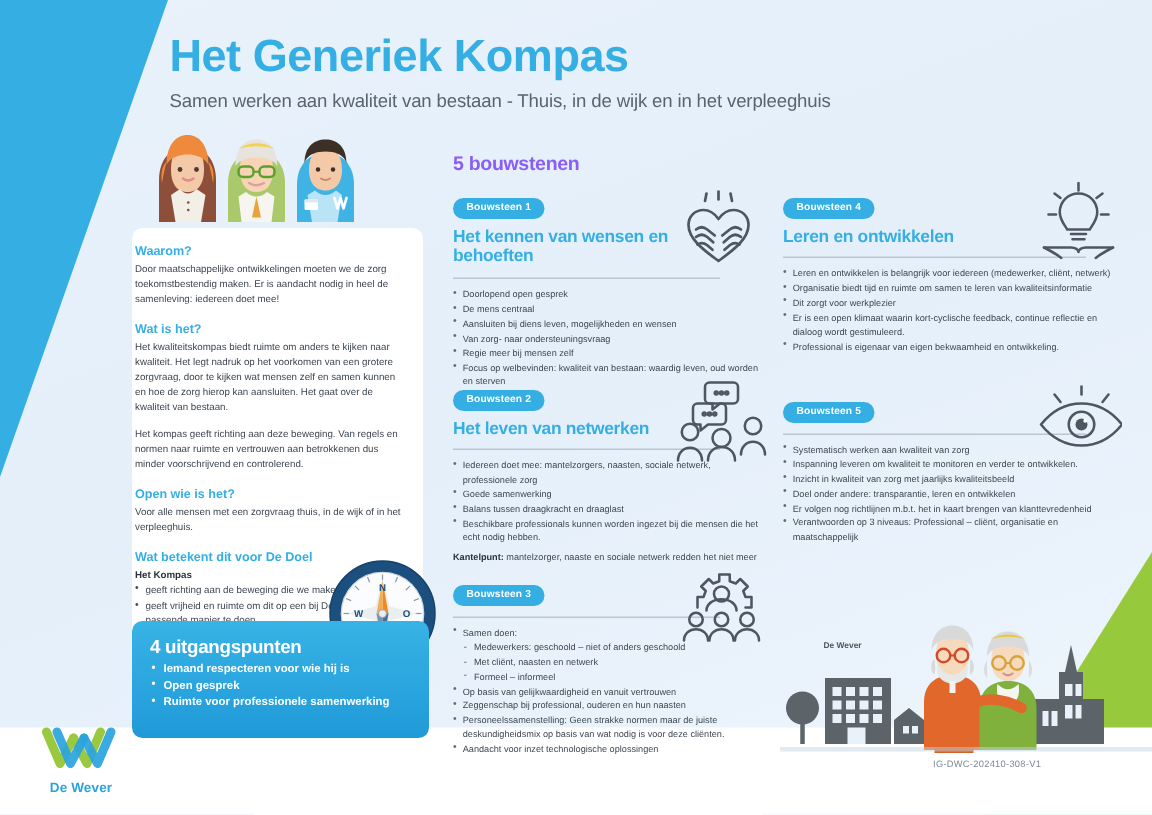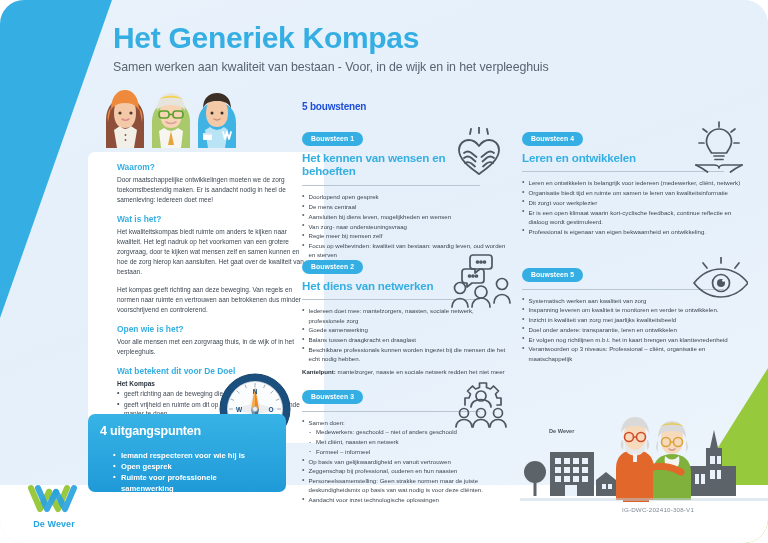--- a/index.html
+++ b/index.html
@@ -5,21 +5,20 @@
   html,body{margin:0;padding:0;}
   body{
     width:768px;height:543px;overflow:hidden;
     font-family:"Liberation Sans","DejaVu Sans",sans-serif;
     background:#ffffff;
     -webkit-font-smoothing:antialiased;
   }
   #poster{
     position:relative;width:768px;height:543px;overflow:hidden;
     background:#eaf3fa;
-    border-radius:24px;
   }
   
   .bg-base{position:absolute;inset:0;background:linear-gradient(160deg,#e9f2fb 0%,#e4effa 45%,#eef5fc 100%);}
   .wedge-blue{
     position:absolute;left:0;top:0;width:132px;height:318px;
     background:#35afe3;
     clip-path:polygon(0 0,112px 0,0 318px);
   }
   .wedge-green{
     position:absolute;right:0;bottom:0;width:110px;height:175px;
@@ -35,23 +34,23 @@
     font-size:30px;font-weight:bold;color:#35afe3;letter-spacing:-.3px;
     line-height:1.08;margin:0;
   }
   .subtitle{
     font-size:12.4px;color:#5a6470;margin-top:6px;letter-spacing:-.1px;
   }
   
   .people{position:absolute;left:92px;top:86px;width:190px;height:62px;}
   
   .leftcard{
-    position:absolute;left:88px;top:152px;width:236px;
+    position:absolute;left:88px;top:152px;width:194px;
     background:#ffffff;border-radius:7px;
-    padding:10px 12px 12px 29px;box-sizing:border-box;
+    padding:10px 12px 12px 2px;box-sizing:border-box;
     box-shadow:0 0 0 rgba(0,0,0,0);
   }
   .lc-h{color:#35afe3;font-size:8.4px;font-weight:bold;margin:0 0 3px 0;}
   .lc-h.sp{margin-top:9px;}
   .lc-p{color:#3d4752;font-size:6.5px;line-height:1.55;margin:0 0 0 0;}
   .lc-p+.lc-p{margin-top:7px;}
   .lc-sub{color:#2b343d;font-size:6.5px;font-weight:bold;margin:4px 0 2px 0;}
   .lc-ul{margin:0;padding:0;list-style:none;}
   .lc-ul li{
     color:#3d4752;font-size:6.5px;line-height:1.5;
@@ -59,35 +58,35 @@
   }
   .lc-ul li:before{content:"•";position:absolute;left:0;top:-1px;color:#3d4752;font-size:7px;}
   
   .bluecard{
     position:absolute;left:88px;top:414px;width:198px;height:78px;
     border-radius:7px;box-sizing:border-box;
     background:linear-gradient(180deg,#38b3e6 0%,#1f9ad8 100%);
     padding:10px 12px;
   }
   .bc-title{color:#fff;font-size:12.5px;font-weight:bold;margin:0 0 2px 0;letter-spacing:-.2px;}
-  .bc-ul{margin:12px;padding:0;list-style:none;}
+  .bc-ul{margin:0;padding:0;list-style:none;}
   .bc-ul li{
     color:#fff;font-size:7.6px;font-weight:bold;line-height:1.45;
     padding-left:9px;position:relative;
   }
   .bc-ul li:before{content:"•";position:absolute;left:1px;top:-1px;}
   
   .compass{position:absolute;left:218px;top:372px;width:74px;height:74px;}
   
   .logo{position:absolute;left:18px;top:484px;width:72px;text-align:center;}
   .logo-text{font-size:9px;font-weight:bold;color:#2aa3dd;margin-top:1px;letter-spacing:.1px;}
   
   .col-heading{
     position:absolute;left:302px;top:101px;
-    font-size:10px;font-weight:bold;color:#1d4ed8;letter-spacing:-.2px;
+    font-size:13px;font-weight:bold;color:#8b5cf6;letter-spacing:-.2px;
   }
   
   .bs{position:absolute;box-sizing:border-box;}
   .bs-pill{
     display:inline-block;background:#35afe3;color:#fff;
     font-size:6.8px;font-weight:bold;border-radius:9px;
     padding:3px 9px 3.5px 9px;letter-spacing:.1px;
   }
   .bs-title{
     color:#35afe3;font-size:11.6px;font-weight:bold;
@@ -128,21 +127,21 @@
 
 <div id="poster">
 
   <div class="bg-base"></div>
   <div class="wedge-blue"></div>
   <div class="wedge-green"></div>
   <div class="band-white"></div>
 
   <div class="header">
     <div class="title">Het Generiek Kompas</div>
-    <div class="subtitle">Samen werken aan kwaliteit van bestaan - Voor, in de wijk en in het verpleeghuis</div>
+    <div class="subtitle">Samen werken aan kwaliteit van bestaan - Thuis, in de wijk en in het verpleeghuis</div>
   </div>
 
   <div class="people">
     <svg width="190" height="62" viewBox="0 0 190 62">
 
       <g>
         <path d="M14 34c0-14 8-22 19-22s19 8 19 22v28H14z" fill="#8d4f3a"></path>
         <path d="M22 27c0-11 5-17 11-17s11 6 11 17-5 15-11 15-11-4-11-15z" fill="#f4c9a8"></path>
         <path d="M19 24c0-13 6-20 14-20s14 7 14 20c0 0-3-7-14-7s-14 7-14 7z" fill="#ef8a3c"></path>
         <path d="M19 22c-3 2-4 9-3 14 1-6 2-10 3-14z" fill="#ef8a3c"></path>
@@ -286,21 +285,21 @@
           <path d="M29 47C21 41 9 33 9 23c0-6 4.5-10 10-10 4 0 7.5 2.5 10 6 2.5-3.5 6-6 10-6 5.5 0 10 4 10 10 0 10-12 18-20 24z"></path>
           <path d="M14 26c2.5-2 5-2 7.5 0l5 4M14 31c2.5-2 5-2 7.5 0l4 3.5M15 36c2.5-1.5 4.5-1 6.5.5l3.5 3"></path>
           <path d="M44 26c-2.5-2-5-2-7.5 0l-5 4M44 31c-2.5-2-5-2-7.5 0l-4 3.5M43 36c-2.5-1.5-4.5-1-6.5.5l-3.5 3"></path>
         </g>
       </svg>
     </div>
   </div>
 
   <div class="bs" id="bs2">
     <div class="bs-pill">Bouwsteen 2</div>
-    <div class="bs-title">Het diens van netwerken</div>
+    <div class="bs-title">Het leven van netwerken</div>
     <div class="bs-rule"></div>
     <ul class="bs-ul">
       <li>Iedereen doet mee: mantelzorgers, naasten, sociale netwerk, professionele zorg</li>
       <li>Goede samenwerking</li>
       <li>Balans tussen draagkracht en draaglast</li>
       <li>Beschikbare professionals kunnen worden ingezet bij die mensen die het echt nodig hebben.</li>
     </ul>
     <div class="bs-note"><b>Kantelpunt:</b><span> mantelzorger, naaste en sociale netwerk redden het niet meer</span></div>
     <div class="bs-icon" style="left:148px;top:-4px;">
       <svg width="62" height="58" viewBox="0 0 62 58">

